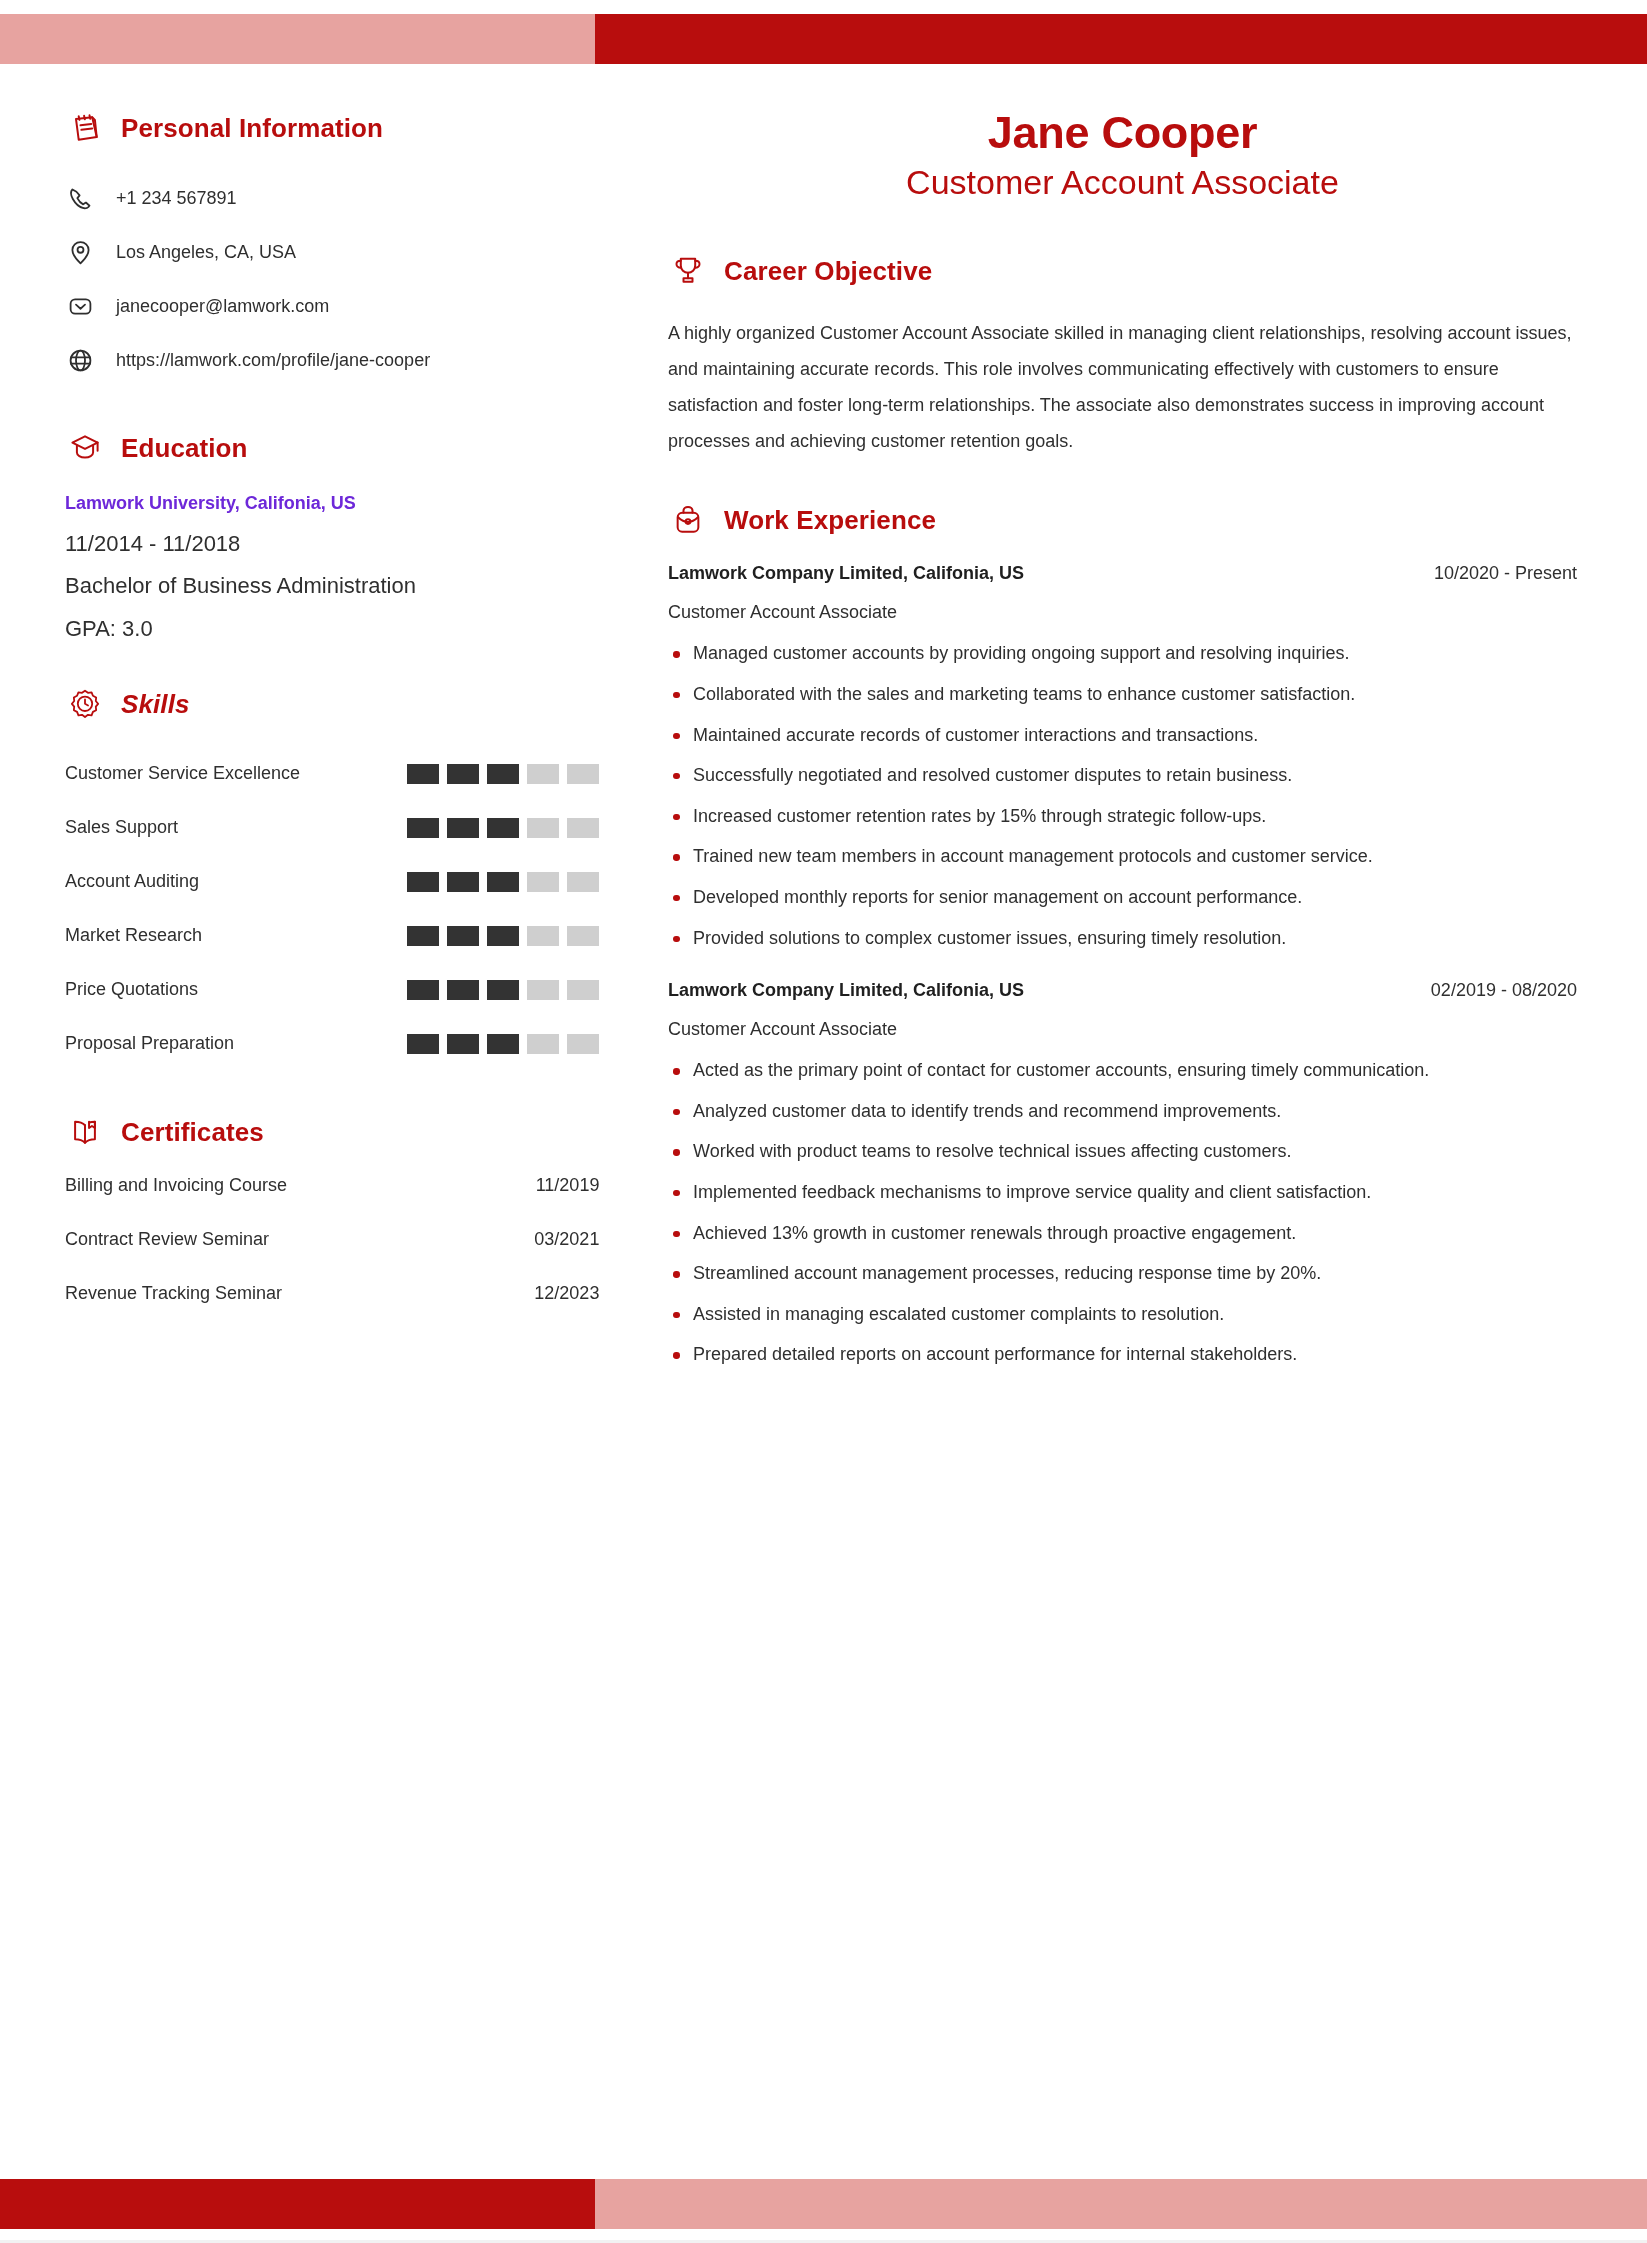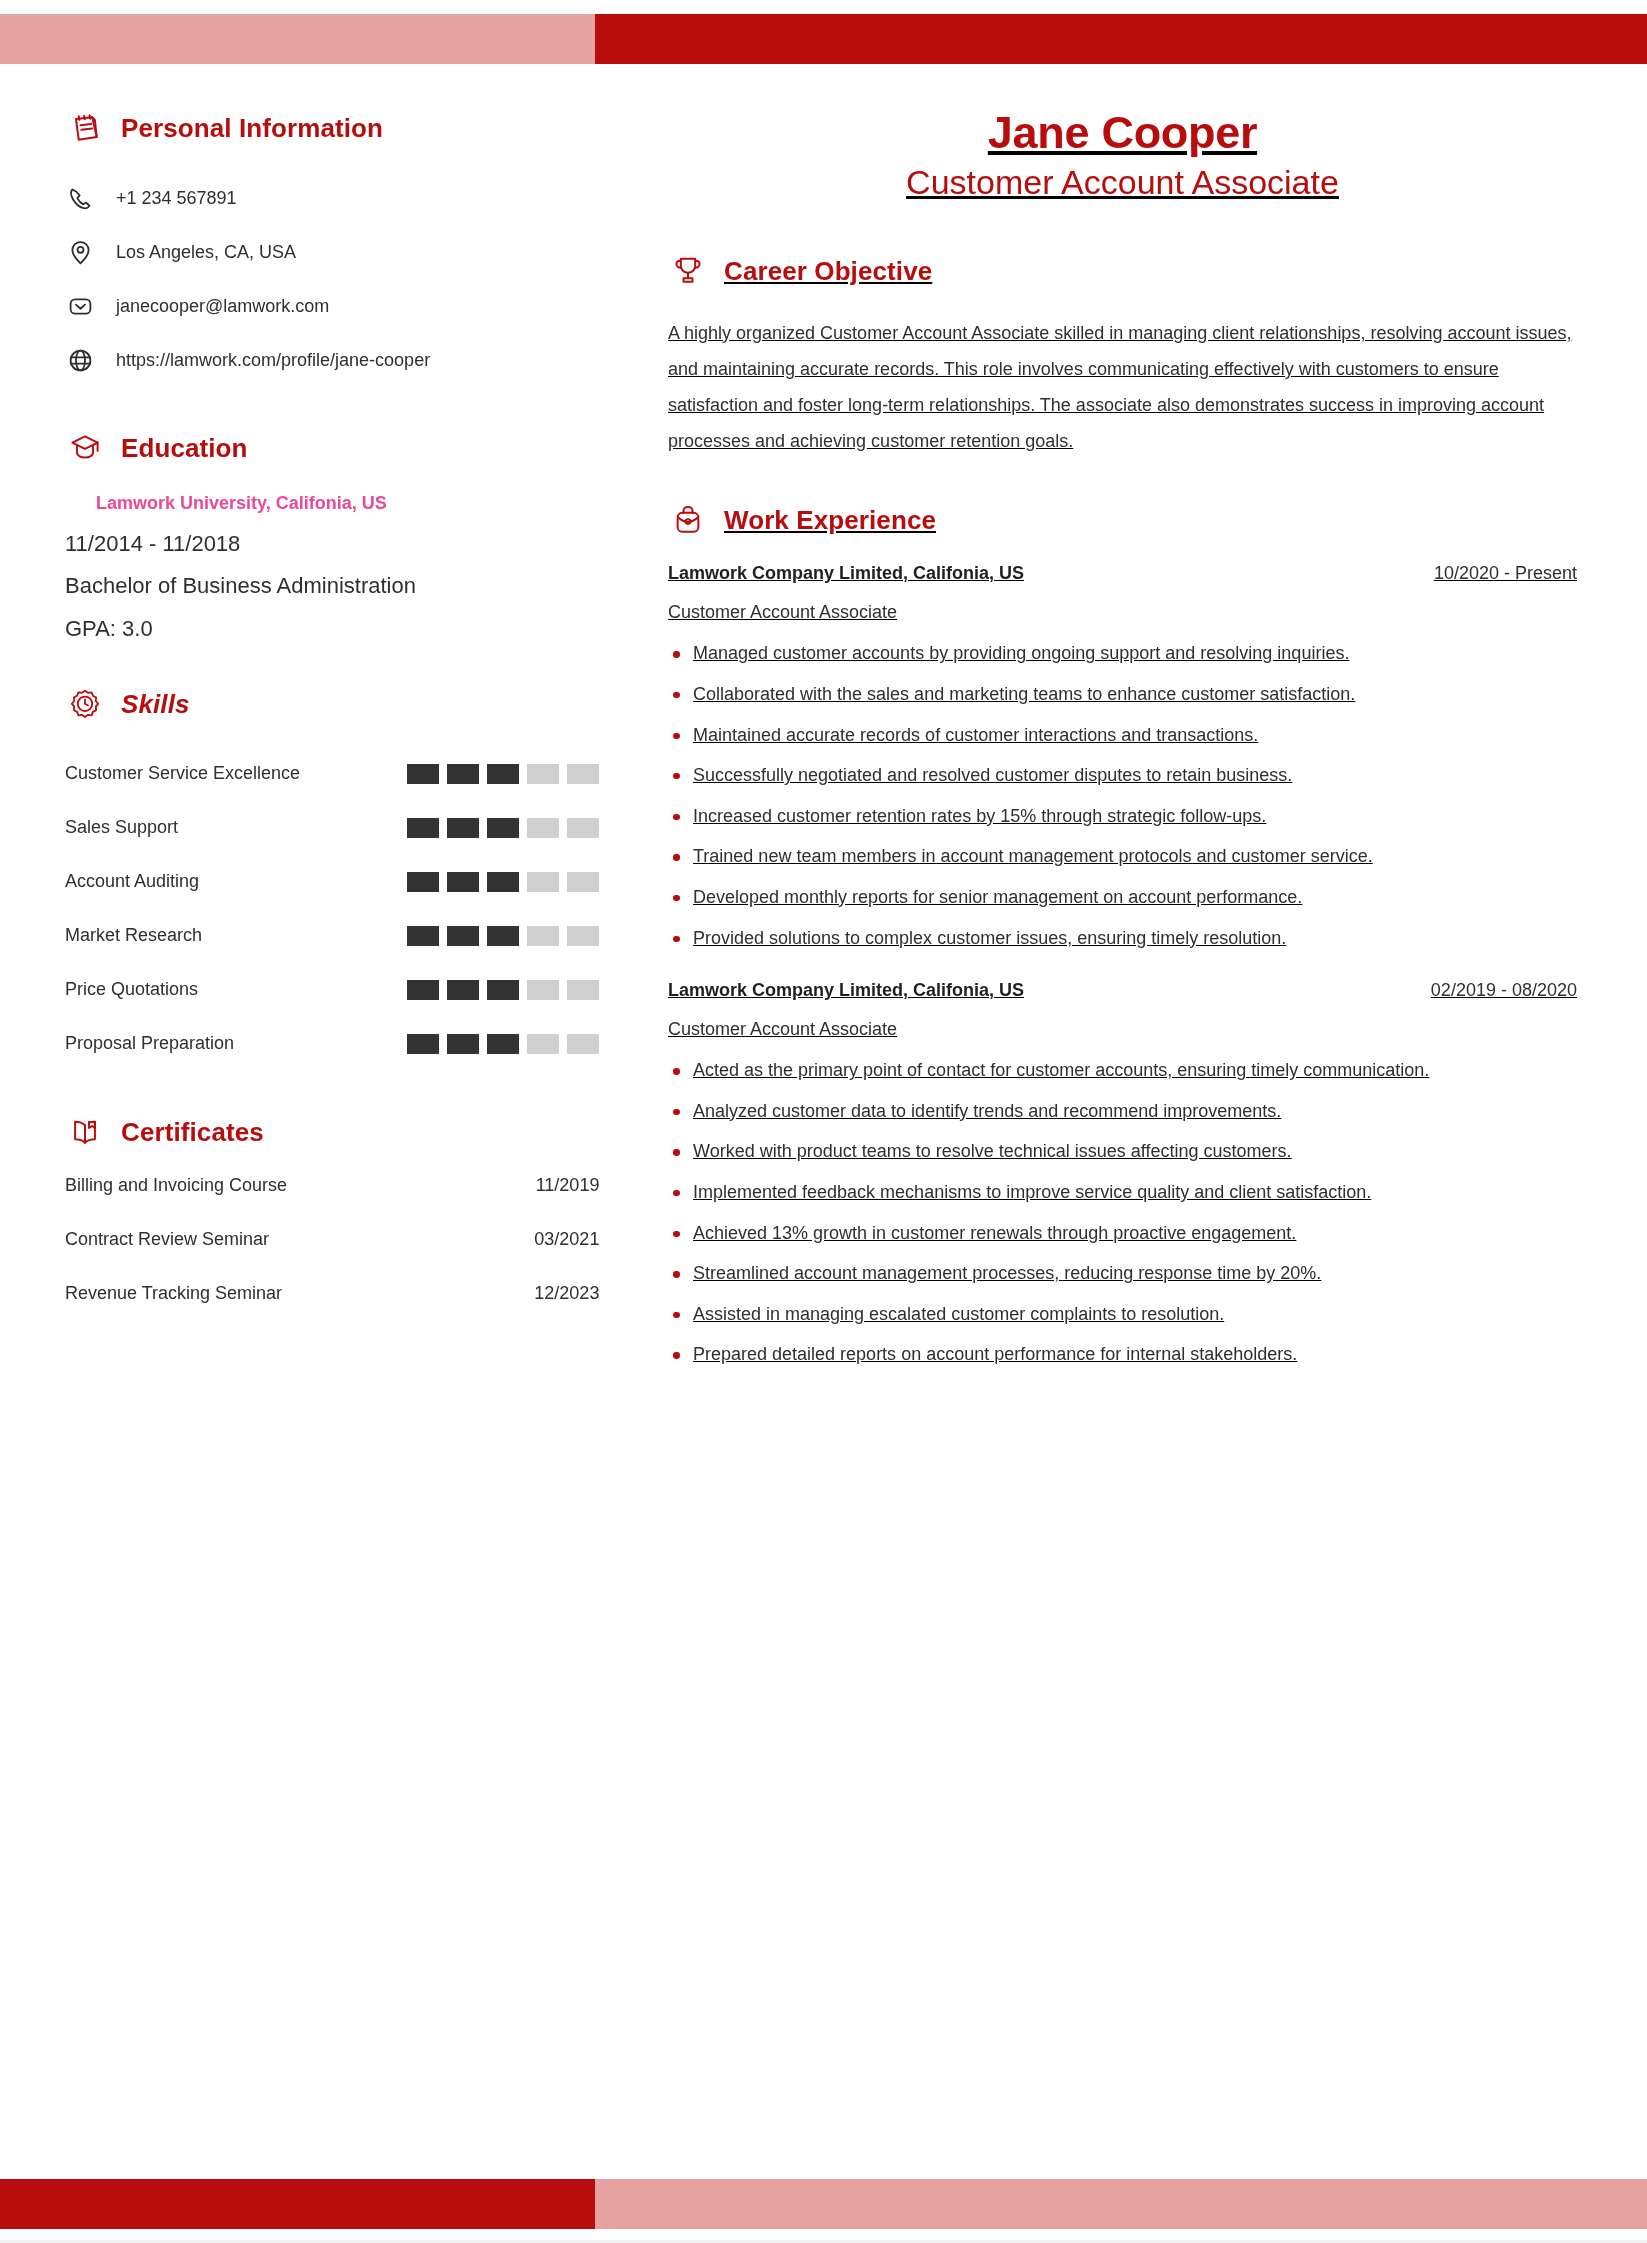--- a/index.html
+++ b/index.html
@@ -51,21 +51,20 @@
     width: 621px;
     padding-left: 65px;
     padding-right: 21.6px;
     flex: 0 0 621px;
   }
 
   .col-right {
     flex: 1 1 auto;
     padding-left: 47px;
     padding-right: 70px;
-    text-decoration: underline;
   }
 
   
   .headline { text-align: center; margin-bottom: 47px; }
 
   .name {
     font-family: "Liberation Sans Narrow", "Liberation Sans", sans-serif;
     font-size: 45px;
     font-weight: bold;
     letter-spacing: -0.3px;
@@ -124,24 +123,23 @@
     font-size: 18px;
     color: #2f2f2f;
     line-height: 1.2;
     white-space: nowrap;
   }
 
   
   .edu-school {
     font-size: 18px;
     font-weight: bold;
-    color: #ec4899;
+    color: #6d28d9;
     margin-bottom: 15.3px;
     line-height: 1.25;
-    margin-left: 31px;
   }
   .edu-line {
     font-size: 22px;
     color: #2f2f2f;
     margin-bottom: 15.3px;
     line-height: 1.25;
   }
   .edu-line:last-child { margin-bottom: 0; }
 
   

